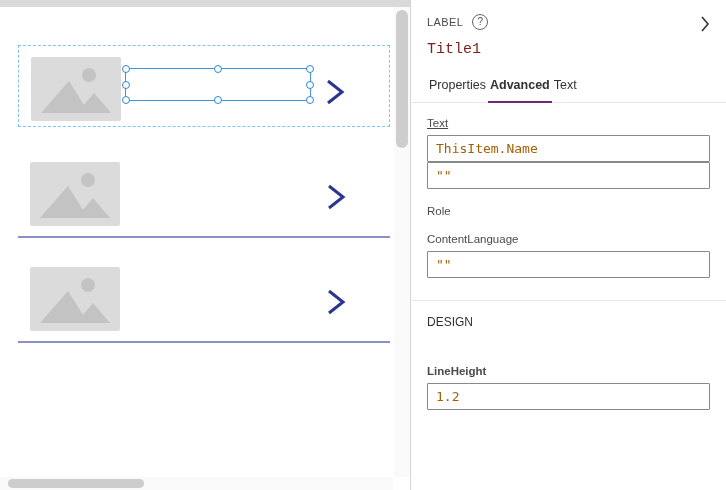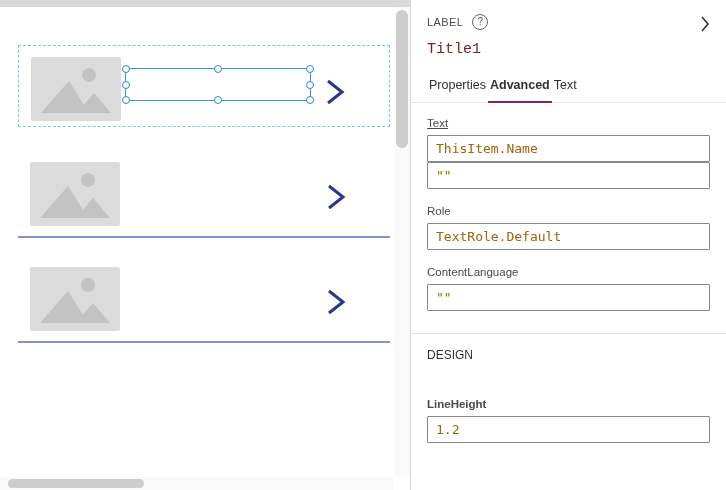--- a/index.html
+++ b/index.html
@@ -161,21 +161,20 @@
     <div class="props">
       <div class="field">
         <div class="prop-label">Text</div>
         <input class="prop-input" type="text" value="ThisItem.Name" style="">
       </div>
       <div class="field">
         <input class="prop-input" type="text" value="&quot;&quot;" style="">
       </div>
       <div class="field">
         <div class="prop-label">Role</div>
-        <input class="prop-input" type="text" value="TextRole.Default" style="">
       </div>
       <div class="field">
         <div class="prop-label">ContentLanguage</div>
         <input class="prop-input" type="text" value="&quot;&quot;" style="">
       </div>
     </div>
 
     <div class="section-divider"></div>
 
     <div class="design">

